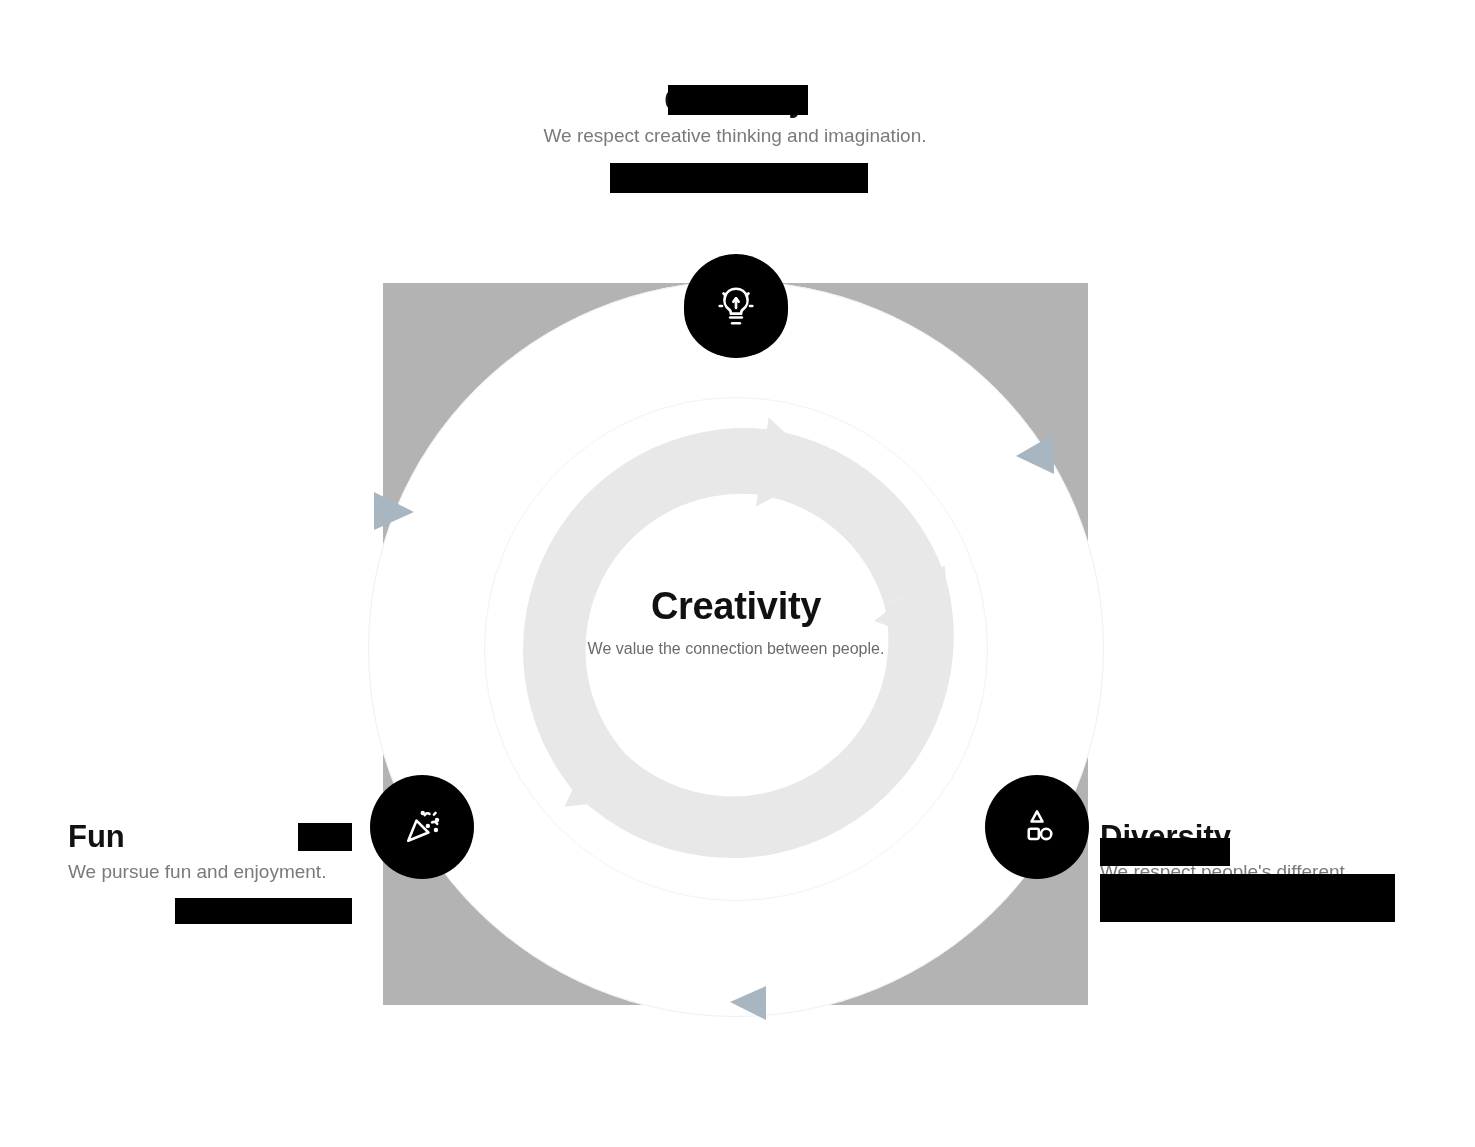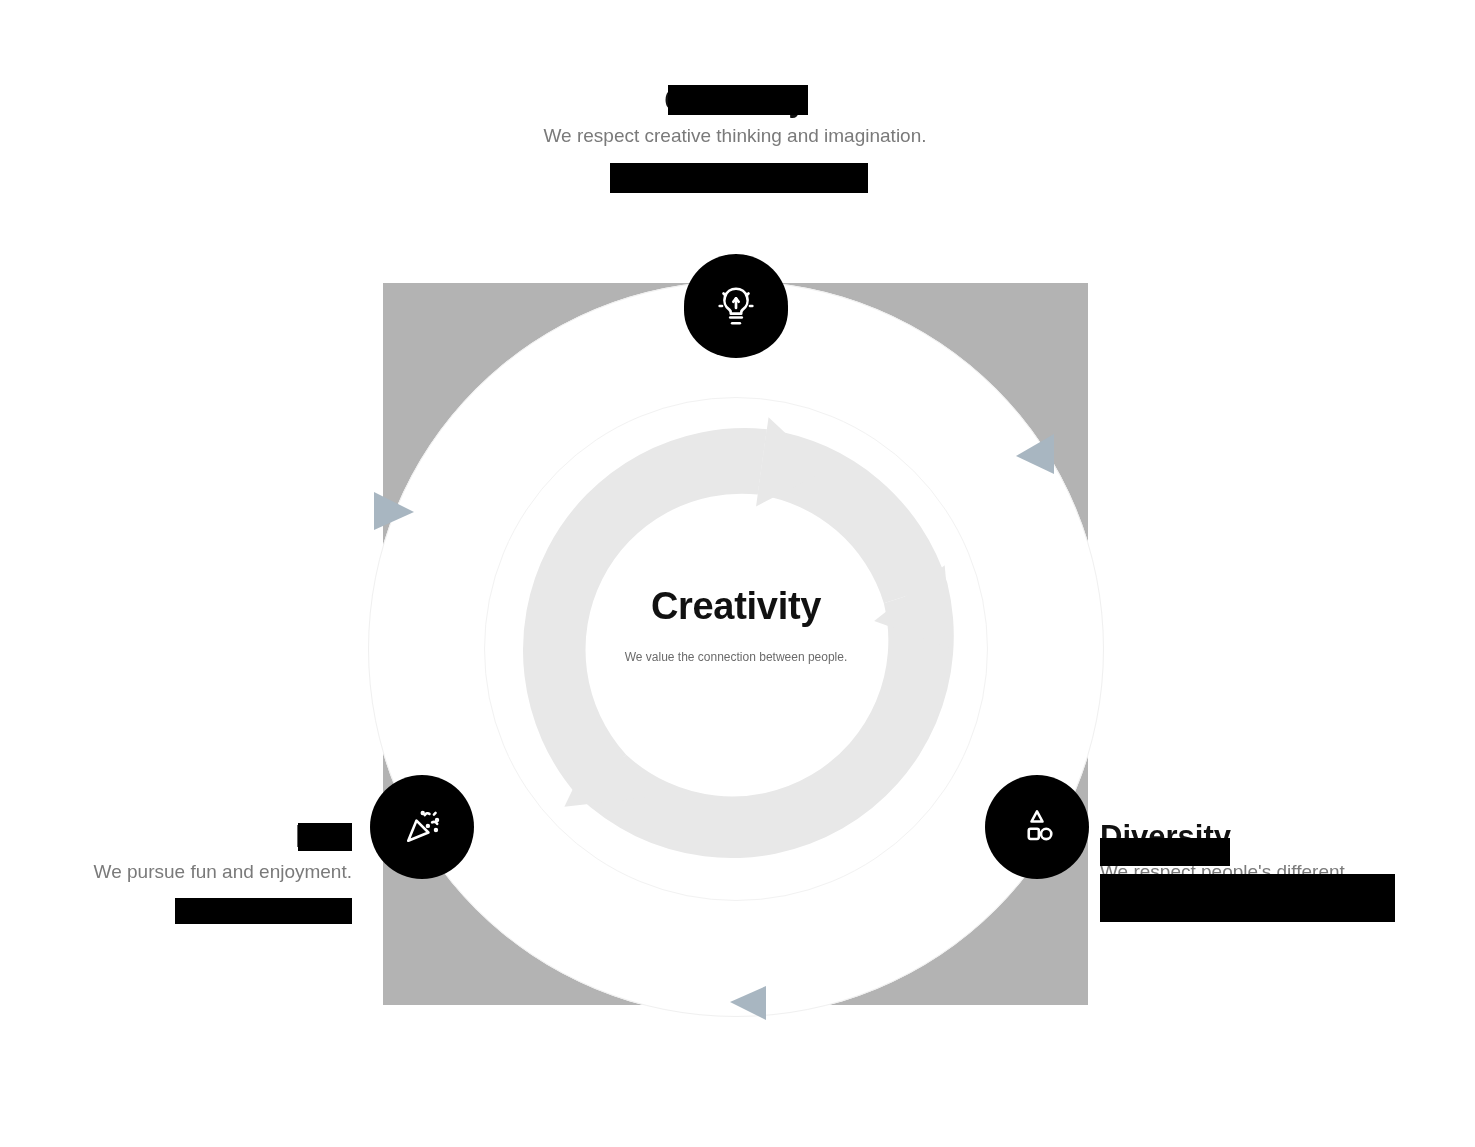--- a/index.html
+++ b/index.html
@@ -73,22 +73,22 @@
     text-align: center;
   }
   .center-title {
     font-size: 38px;
     font-weight: bold;
     color: #111111;
     letter-spacing: -0.3px;
     line-height: 1.1;
   }
   .center-sub {
-    margin-top: 21px;
-    font-size: 12px;
+    margin-top: 10px;
+    font-size: 16px;
     color: #6b6b6b;
     line-height: 1.35;
   }
   
   .node {
     position: absolute;
     width: 104px;
     height: 104px;
     background: #000000;
     border-radius: 50%;
@@ -138,24 +138,24 @@
     width: 400px;
     text-align: center;
   }
   .label-right {
     left: 1100px;
     top: 818px;
     width: 300px;
     text-align: left;
   }
   .label-left {
-    left: 60px;
+    left: 68px;
     top: 818px;
     width: 292px;
-    text-align: right;
+    text-align: left;
   }
 </style>
 </head>
 <body>
 
 <div id="stage">
 
   <div class="backdrop"></div>
 
   <div class="outer-disc"></div>

